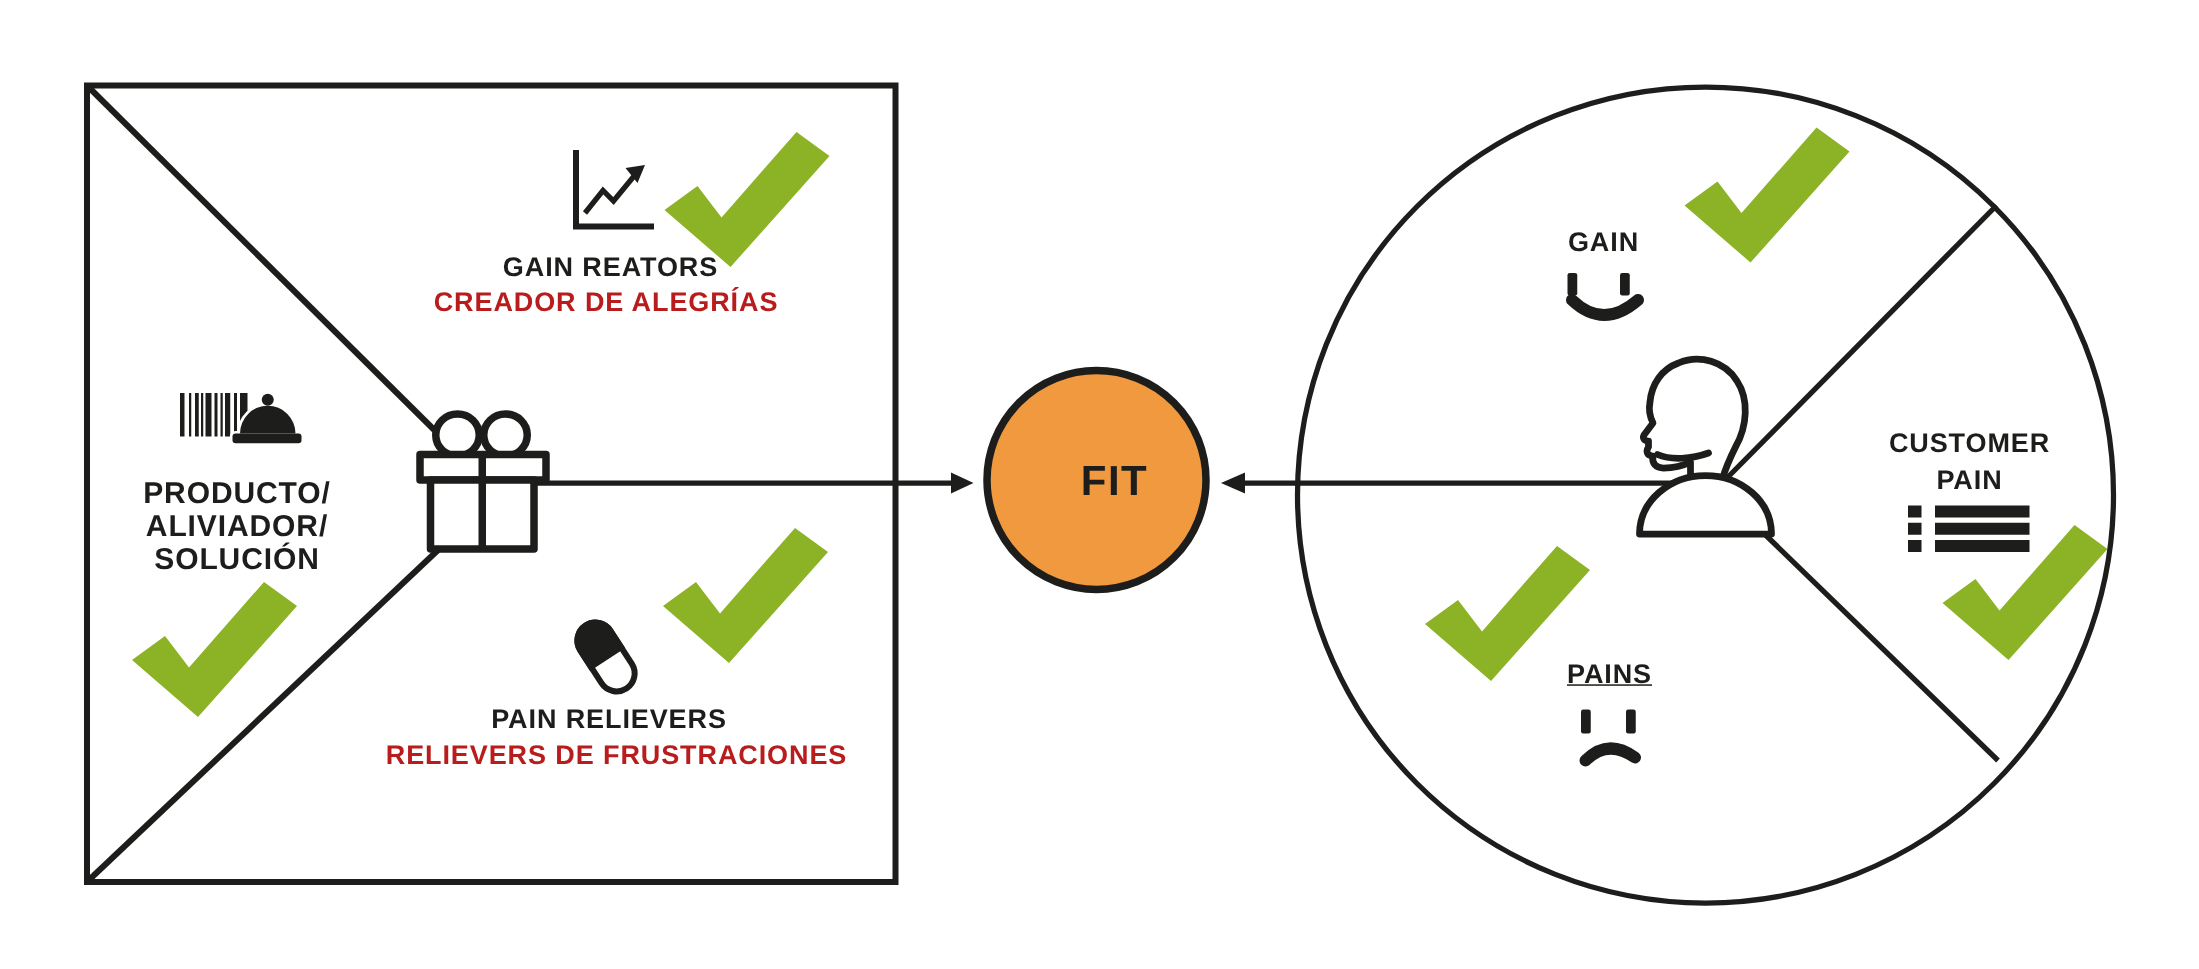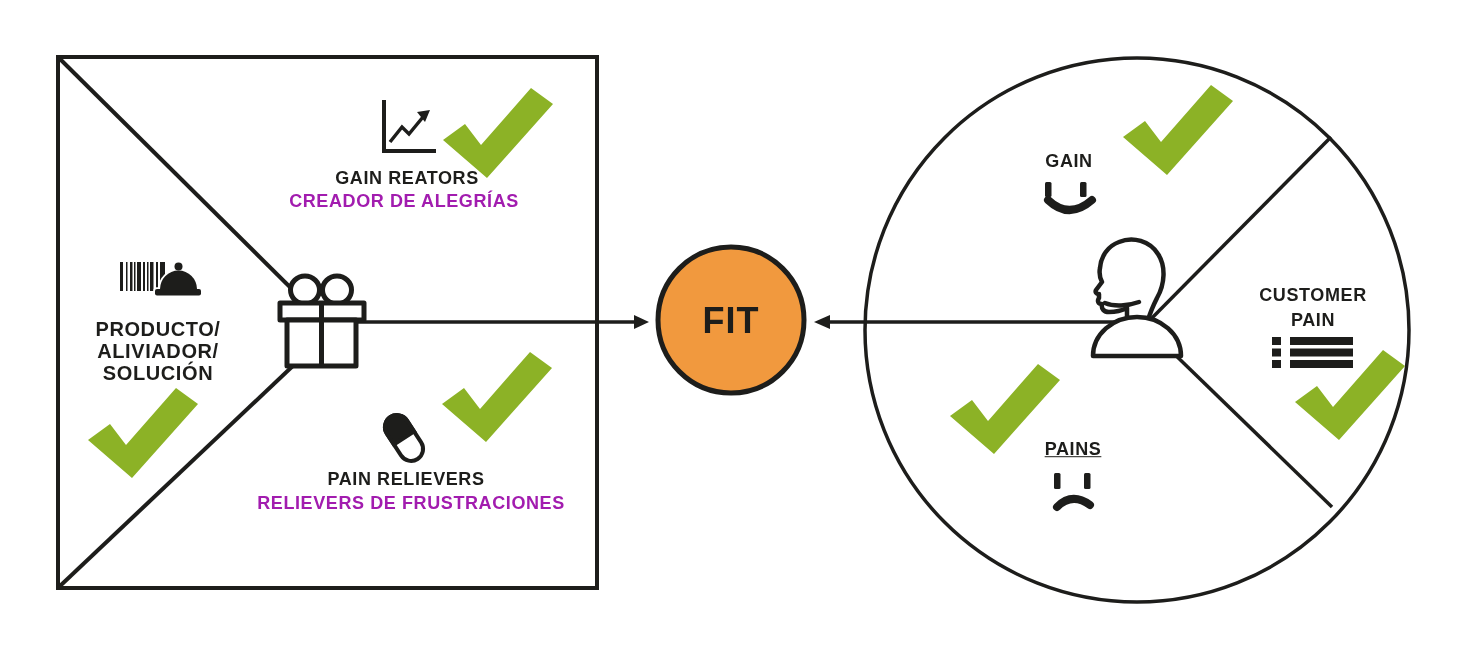--- a/index.html
+++ b/index.html
@@ -9,22 +9,22 @@
   }
   #stage{position:absolute;left:0;top:0;width:1466px;height:646px;}
   svg.layer{position:absolute;left:0;top:0;}
   .lbl{
     position:absolute;transform:translate(-50%,-50%);
     font-weight:700;color:#1d1d1b;letter-spacing:.6px;white-space:nowrap;
     text-align:center;line-height:1.2;
   }
   .t18{font-size:18px;}
   .t20{font-size:20px;line-height:22px;}
-  .gray{color:#a21caf;}
-  .fit-label{font-size:36px;letter-spacing:1px;}
+  .gray{color:#b91c1c;}
+  .fit-label{font-size:28px;letter-spacing:1px;margin-left:12px;}
   .cust{line-height:25px;}
 </style>
 </head>
 <body>
 
 <div id="stage">
 
   <svg class="layer" width="1466" height="646" viewBox="0 0 1466 646">
     <defs>
       <path id="check-shape" d="M0,52 L22,36 L38,57 L88,0 L110,16 L44,90 Z"></path>

